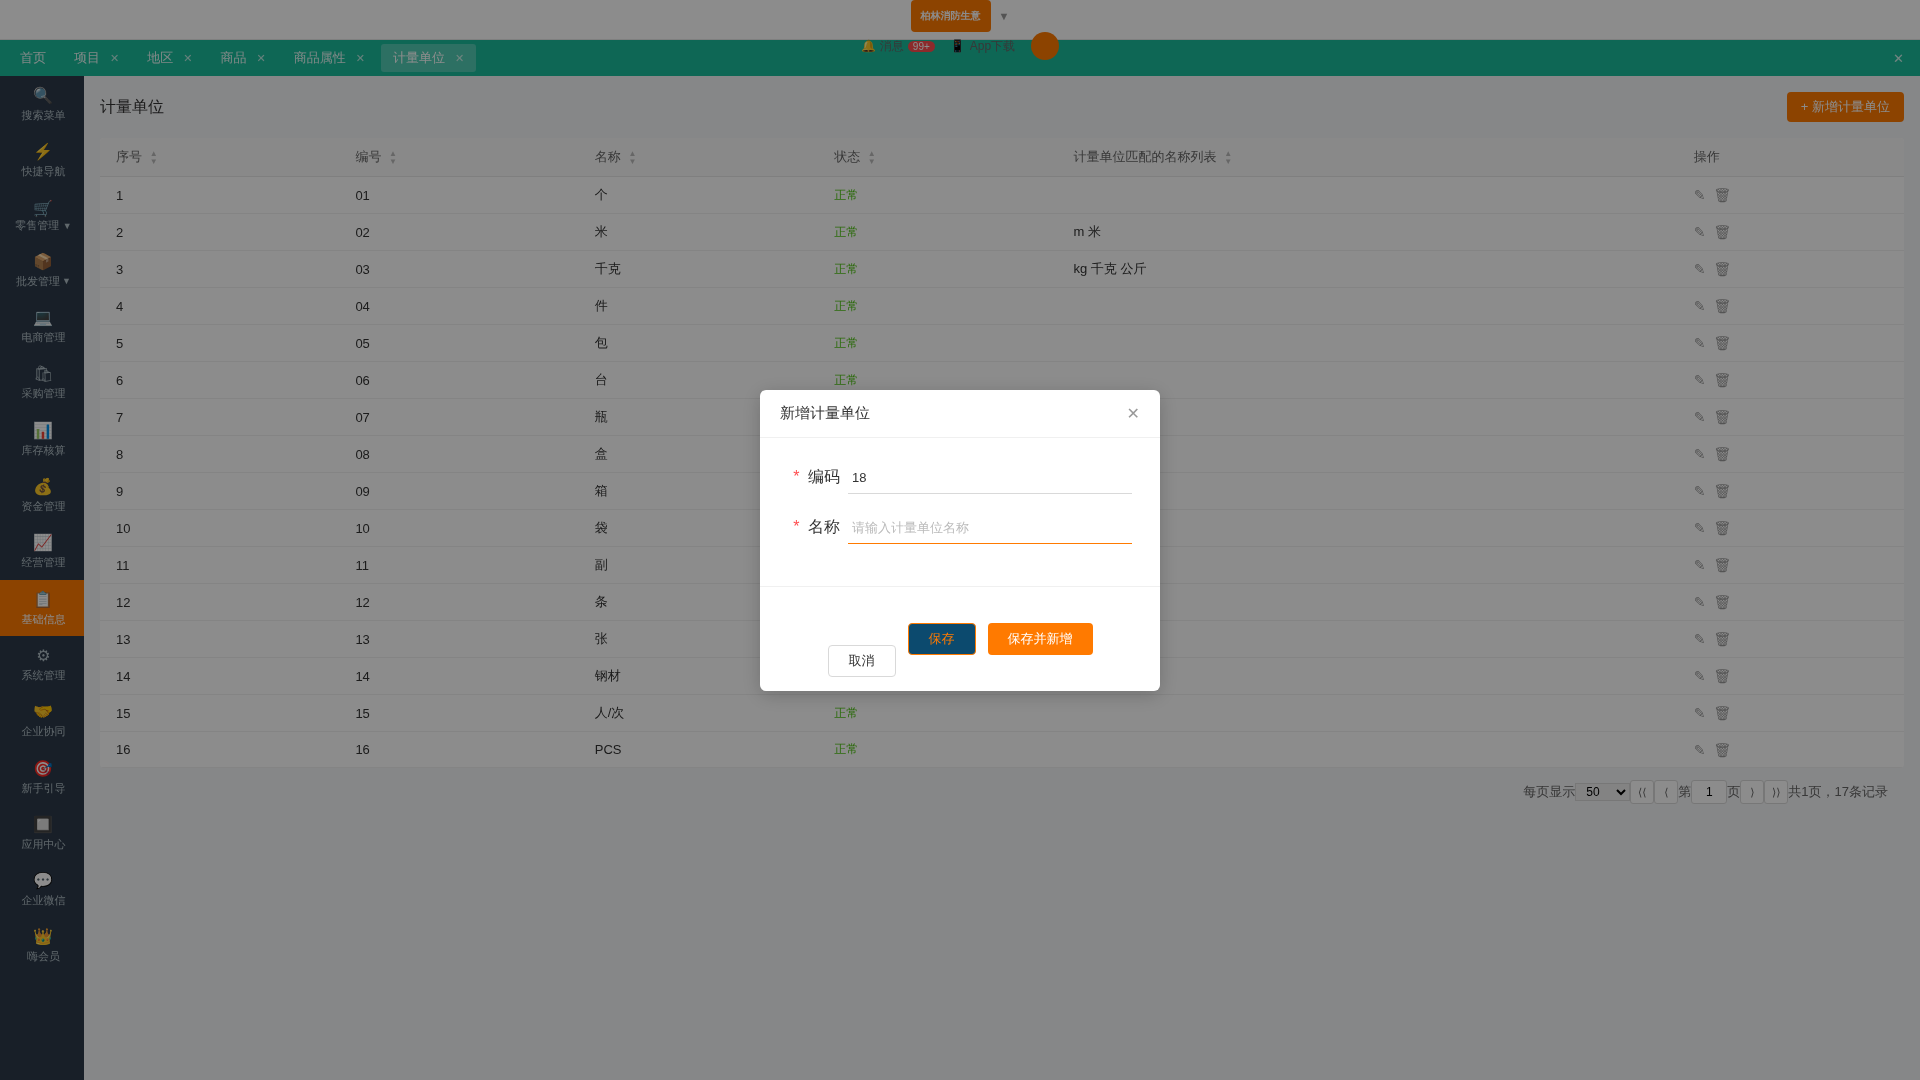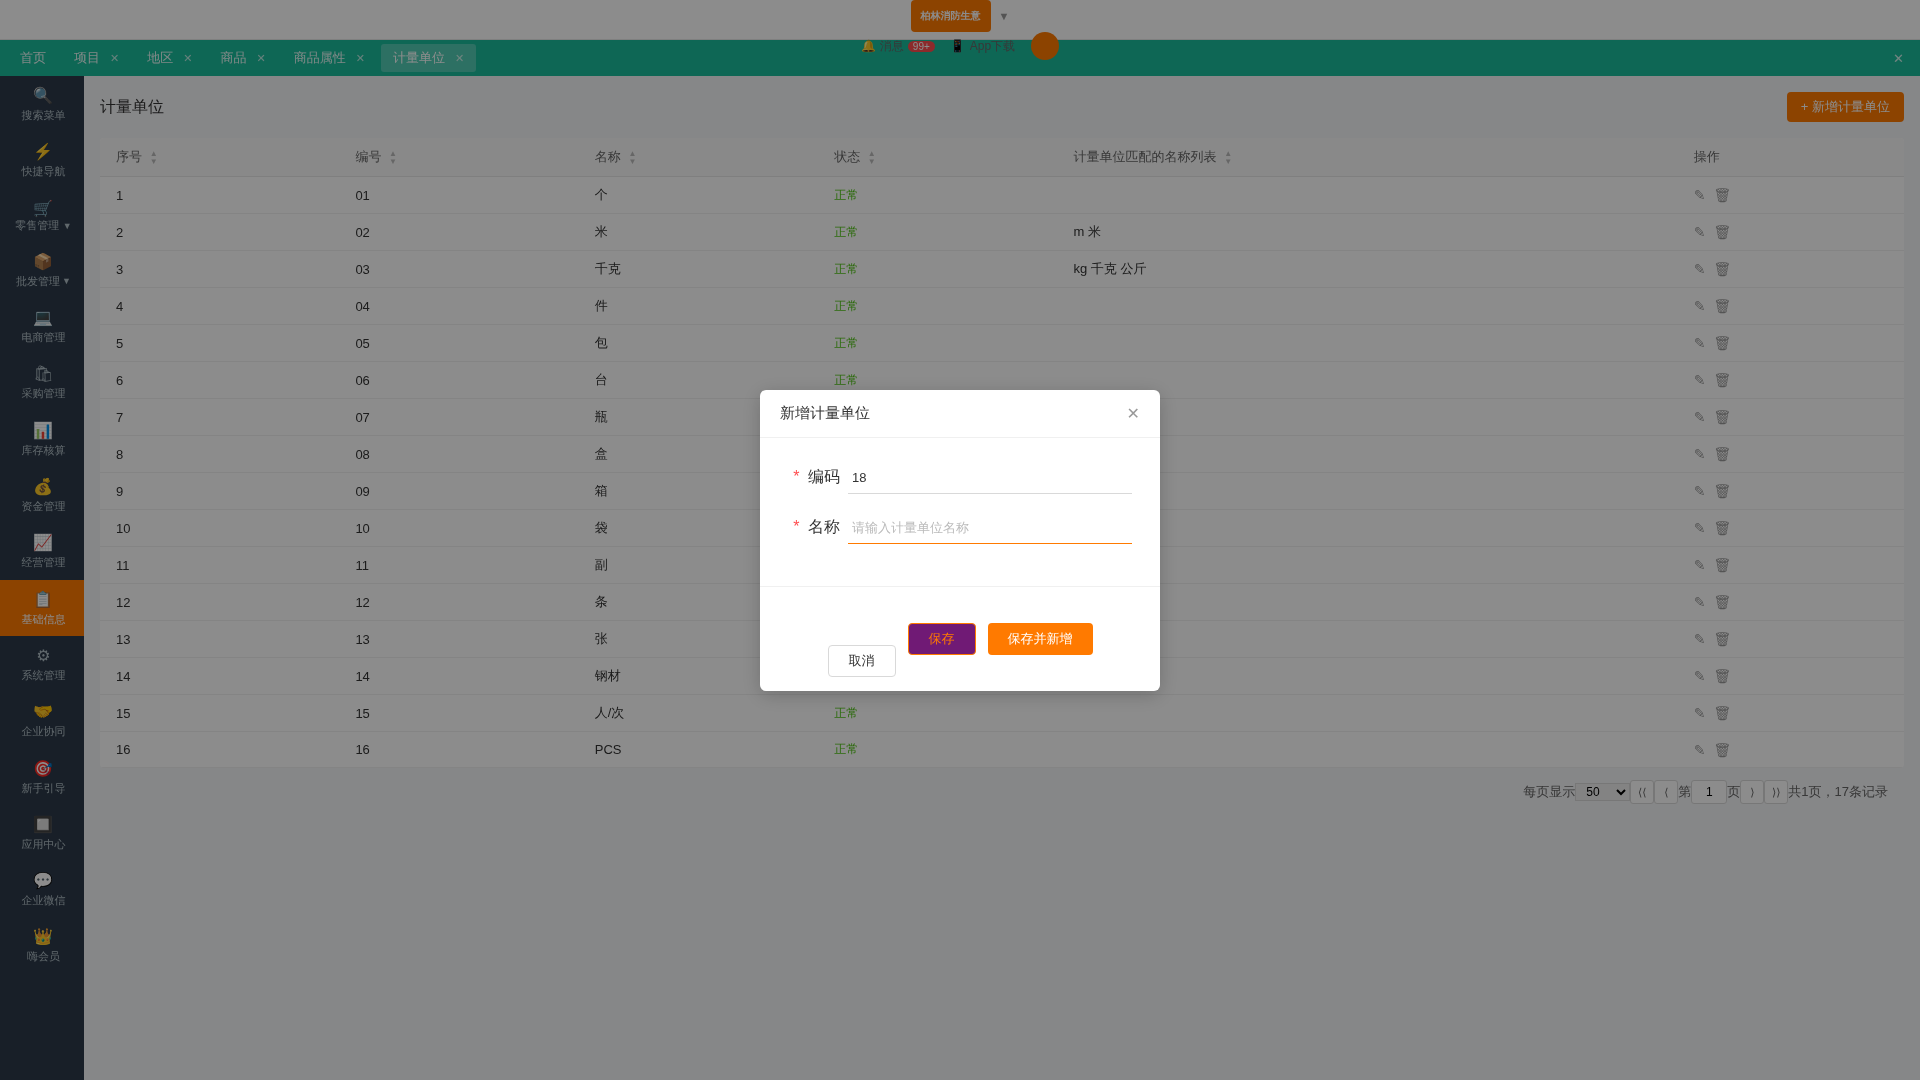--- a/index.html
+++ b/index.html
@@ -324,21 +324,21 @@
       color: #333;
       font-size: 13px;
       cursor: pointer;
       margin-top: 44px;
     }
     .btn-save {
       height: 32px;
       padding: 0 20px;
       border: 1px solid #ff7a00;
       border-radius: 4px;
-      background: #701a75;
+      background: #0c4a6e;
       color: #ff7a00;
       font-size: 13px;
       cursor: pointer;
     }
     .btn-save-new {
       height: 32px;
       padding: 0 20px;
       border: none;
       border-radius: 4px;
       background: #ff7a00;

